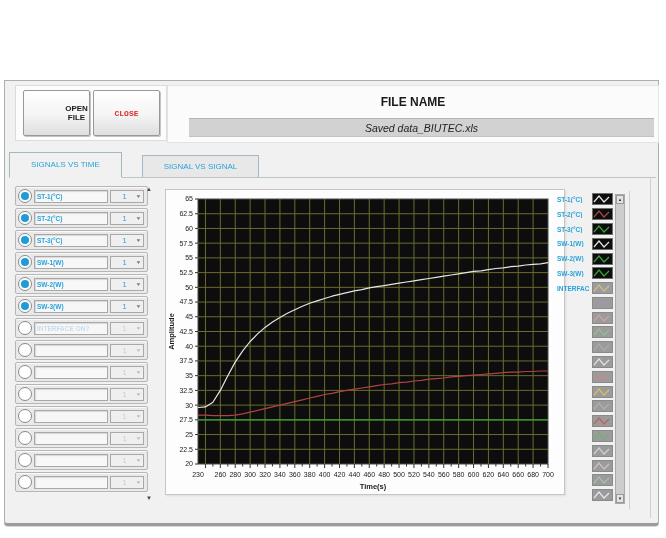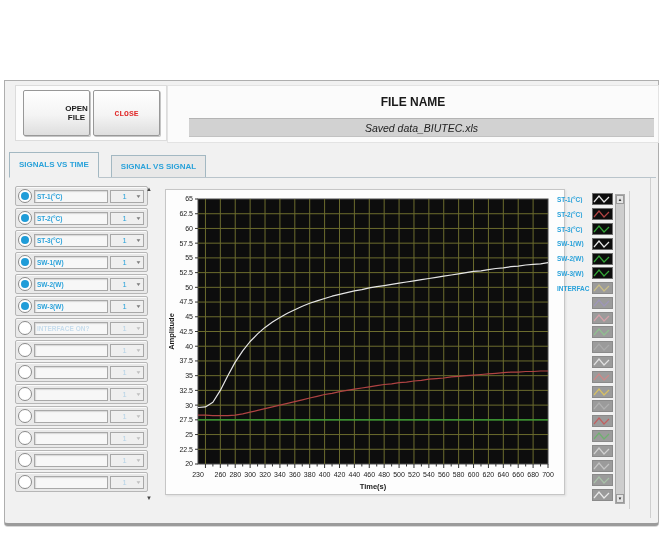--- a/index.html
+++ b/index.html
@@ -25,26 +25,26 @@
                 background:#fbfbfb; border:1px solid #e3e3e3; }
   .file-label { position:absolute; left:0; top:9px; width:100%; text-align:center;
                 font-size:12px; font-weight:bold; color:#1a1a1a; }
   .file-field { position:absolute; left:4px; right:4px; top:32px; height:19px;
                 background:#d2d2d2; border-top:1px solid #b4b4b4; border-bottom:1px solid #c2c2c2;
                 font-style:italic; font-size:10.5px; color:#222; text-align:center; line-height:18px;margin-left:17px; }
 
   
   .tabstrip { position:absolute; left:4px; top:73px; width:647px; height:24px;
               border-bottom:1px solid #b9c4cb; display:flex; align-items:flex-end; }
-  .tab { font-size:8px; font-weight:bold; color:#2aa2da; padding:0 9px; line-height:21px;
+  .tab { font-size:8px; font-weight:normal; color:#2aa2da; padding:0 21px; line-height:21px;
          border:1px solid #a3b8c2; border-bottom:none; background:#e8e8e8; cursor:pointer;
          white-space:nowrap; }
   .tab.active { background:#f1f1f1; line-height:24px; margin-bottom:-1px;
                 border-bottom:1px solid #f1f1f1; }
-  .tab + .tab { margin-left:12px; }
+  .tab + .tab { margin-left:20px; }
 
   
   #signal-rows { position:absolute; left:10px; top:105px; width:133px; }
   .sig-row { display:flex; align-items:center; gap:2px; height:20px; margin-bottom:2px;
              background:#e9e9e9; border:1px solid #b6b6b6; border-radius:2px;
              box-shadow:inset 0 1px 0 #fafafa; padding:1px 3px 1px 2px; }
   .radio { width:14px; height:14px; border-radius:50%; background:#ffffff;
            border:1px solid #8a8a8a; flex:0 0 auto; position:relative; cursor:pointer; }
   .radio.on::after { content:""; position:absolute; left:2px; top:2px; width:8px; height:8px;
                      border-radius:50%; background:#1f9cd8; }

